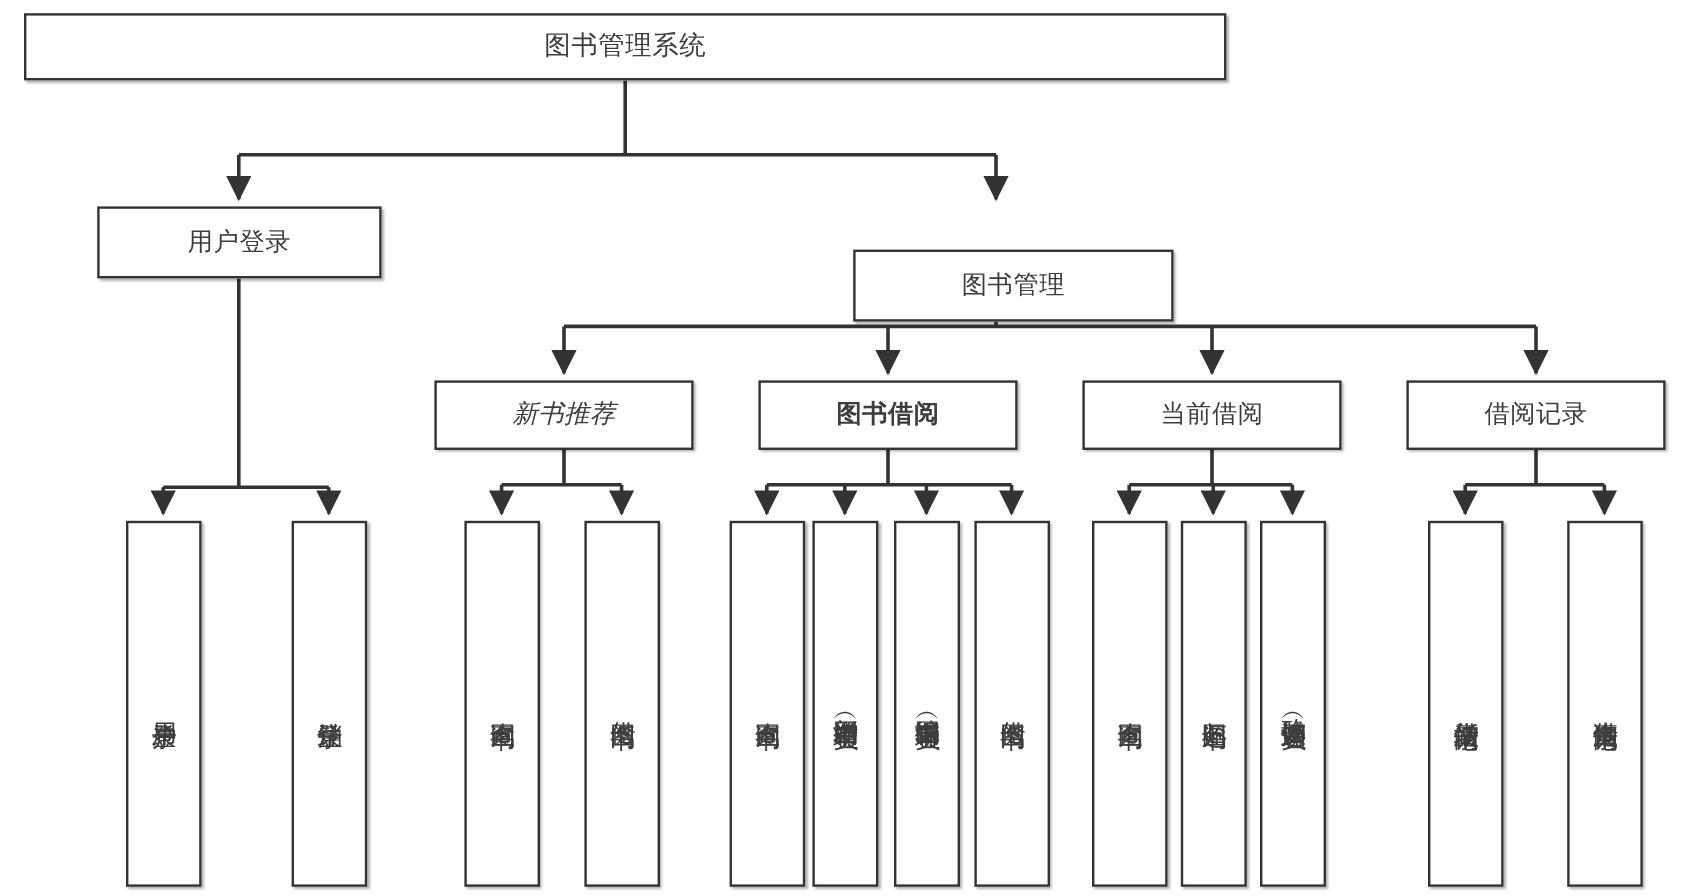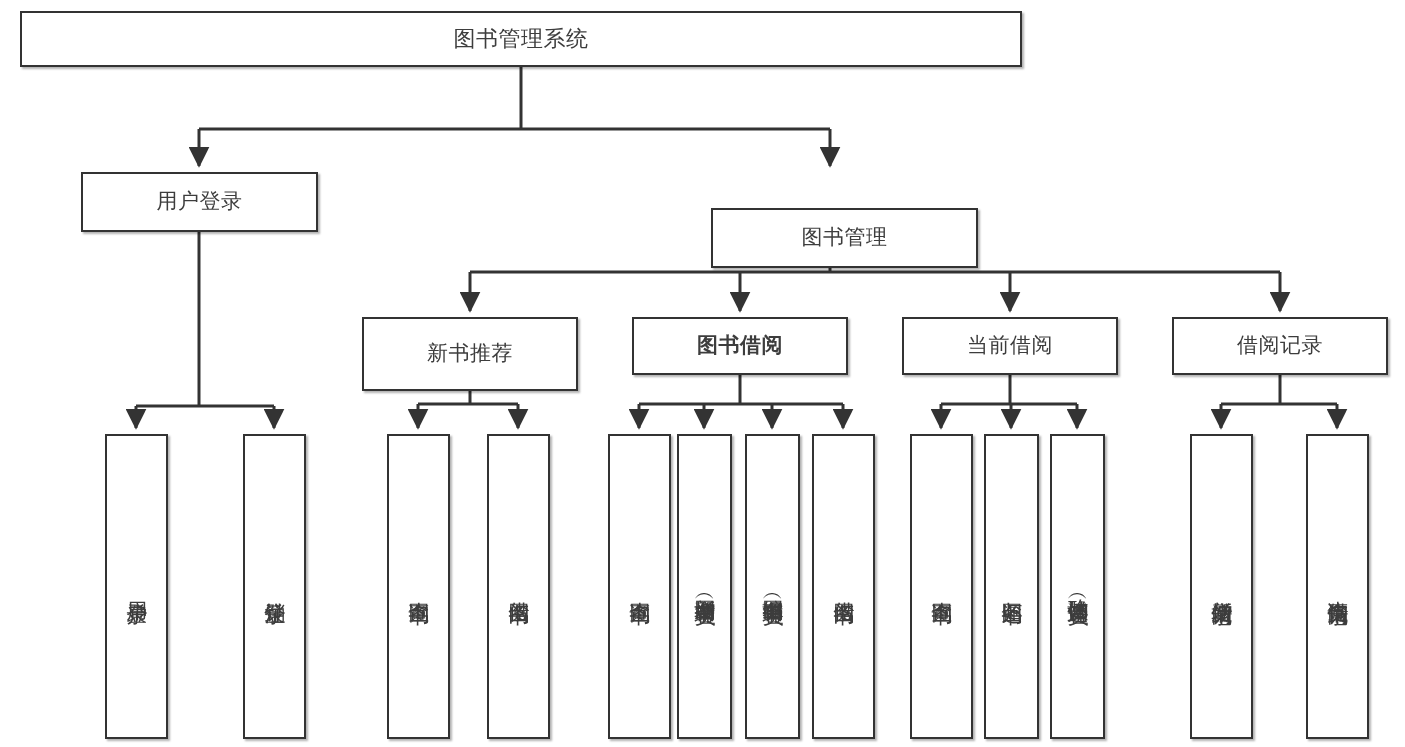--- a/index.html
+++ b/index.html
@@ -145,21 +145,21 @@
     <span class="node-label">图书管理系统</span>
   </div>
 
   <div class="node" style="left: 81px; top: 172px; width: 237px; height: 60px;">
     <span class="node-label">用户登录</span>
   </div>
   <div class="node" style="left: 711px; top: 172px; width: 267px; height: 60px; margin-top: 36px;">
     <span class="node-label">图书管理</span>
   </div>
 
-  <div class="node" style="left: 362px; top: 317px; width: 216px; height: 74px;">
+  <div class="node" style="left: 362px; top: 317px; width: 216px; height: 58px; font-style: italic;">
     <span class="node-label">新书推荐</span>
   </div>
   <div class="node" style="left: 632px; top: 317px; width: 216px; height: 58px; font-weight: bold;">
     <span class="node-label">图书借阅</span>
   </div>
   <div class="node" style="left: 1172px; top: 317px; width: 216px; height: 58px;">
     <span class="node-label">借阅记录</span>
   </div>
   <div class="node" style="left: 902px; top: 317px; width: 216px; height: 58px;">
     <span class="node-label">当前借阅</span>

